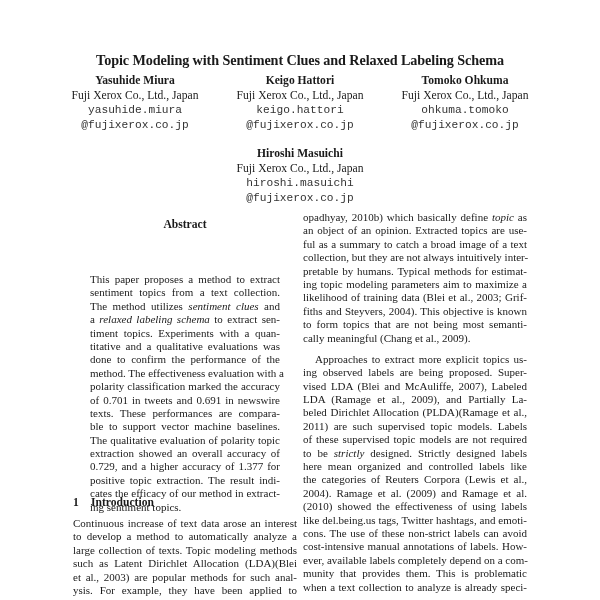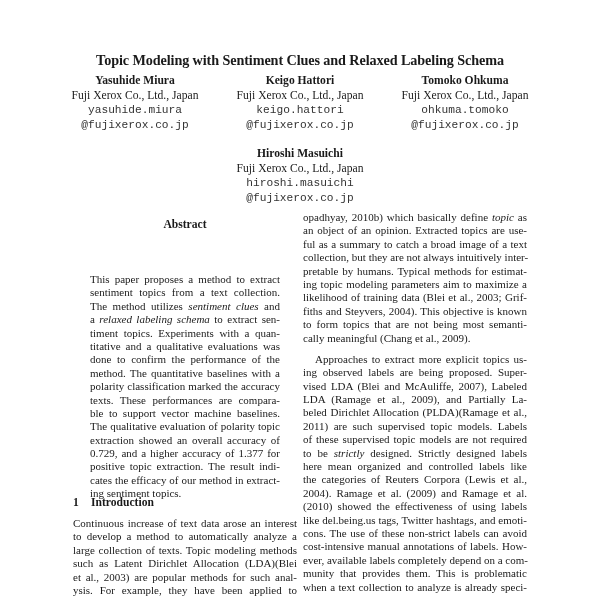--- a/index.html
+++ b/index.html
@@ -131,22 +131,23 @@
 
   <div class="abstract-heading">Abstract</div>
   <div class="col abstract-body">
       <span class="line">This paper proposes a method to extract</span>
       <span class="line">sentiment topics from a text collection.</span>
       <span class="line">The method utilizes <em>sentiment clues</em> and</span>
       <span class="line">a <em>relaxed labeling schema</em> to extract sen-</span>
       <span class="line">timent topics. Experiments with a quan-</span>
       <span class="line">titative and a qualitative evaluations was</span>
       <span class="line">done to confirm the performance of the</span>
-      <span class="line">method. The quantitative baselines with a</span>
+      <span class="line">method. The effectiveness evaluation with a</span>
       <span class="line">polarity classification marked the accuracy</span>
+      <span class="line">of 0.701 in tweets and 0.691 in newswire</span>
       <span class="line">texts. These performances are compara-</span>
       <span class="line">ble to support vector machine baselines.</span>
       <span class="line">The qualitative evaluation of polarity topic</span>
       <span class="line">extraction showed an overall accuracy of</span>
       <span class="line">0.729, and a higher accuracy of 1.377 for</span>
       <span class="line">positive topic extraction. The result indi-</span>
       <span class="line">cates the efficacy of our method in extract-</span>
       <span class="line last">ing sentiment topics.</span>
     </div>
 

